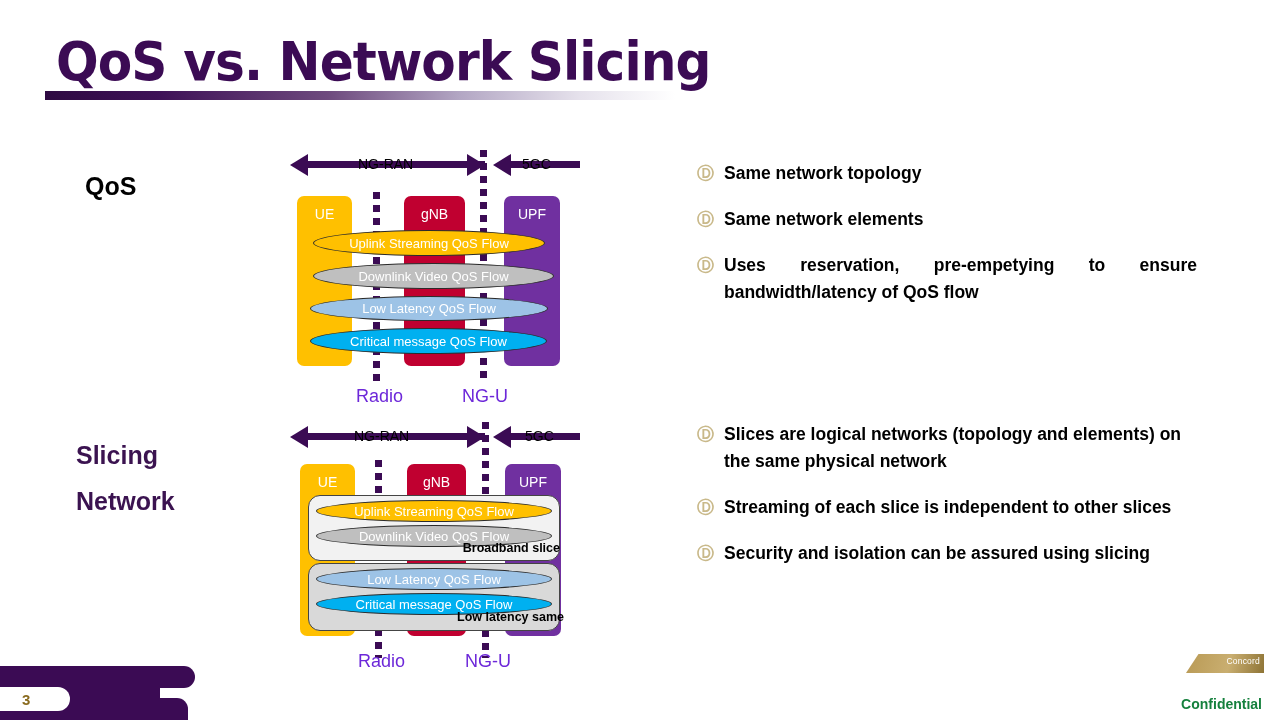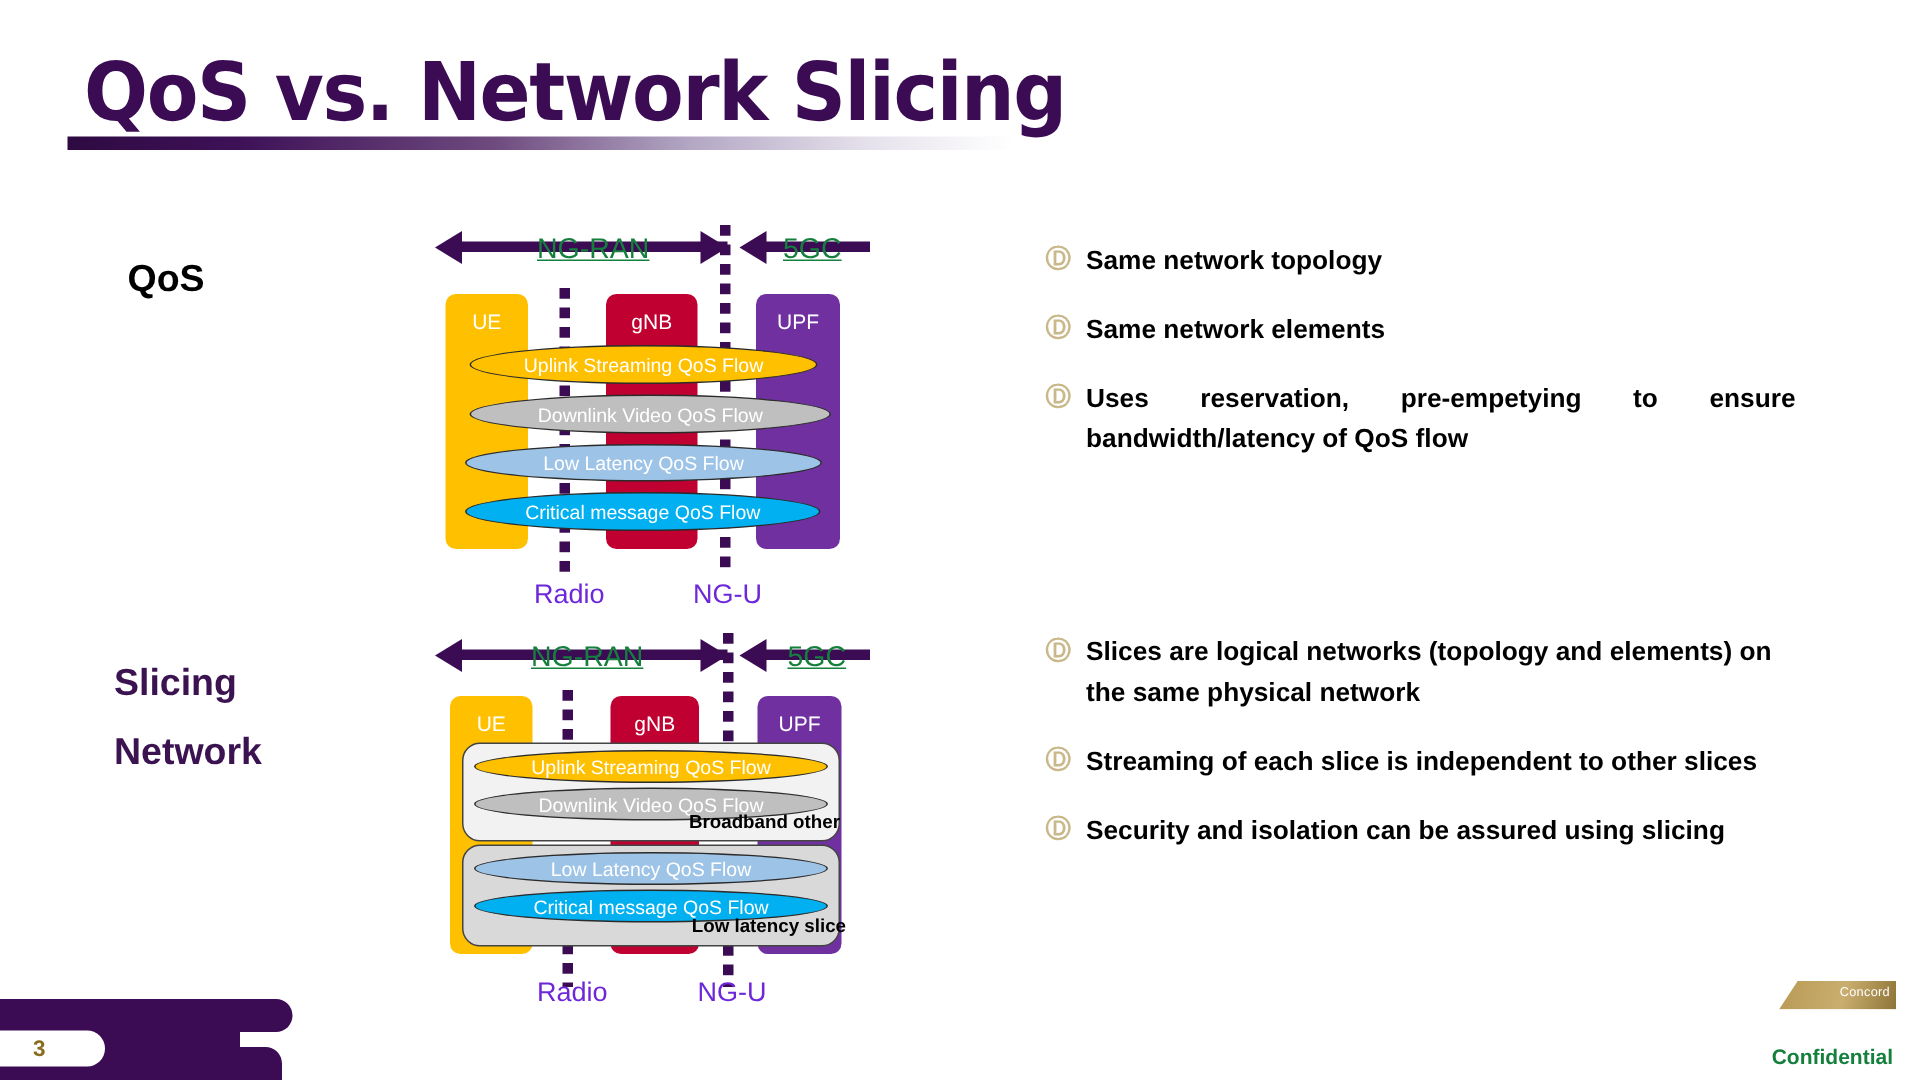--- a/index.html
+++ b/index.html
@@ -66,24 +66,23 @@
     width: 0; height: 0;
     border-top: 11px solid transparent;
     border-bottom: 11px solid transparent;
   }
   .arrow-head.left  { border-right: 18px solid #3B0B54; }
   .arrow-head.right { border-left: 18px solid #3B0B54; }
 
   .arrow-label {
     position: absolute;
     font-family: "Liberation Sans", sans-serif;
-    font-size: 19px;
-    color: #15803d;
+    font-size: 14px;
+    color: #000000;
     white-space: nowrap;
-    text-decoration: underline;
   }
 
   
   .dotline {
     position: absolute;
     width: 7px;
     background-image: linear-gradient(#3B0B54 55%, rgba(255,255,255,0) 0%);
     background-size: 7px 13px;
     background-repeat: repeat-y;
   }
@@ -303,26 +302,26 @@
   <div class="node-block" style="left:10px; top:42px; width:55px;  height:172px; background:#FFC000;">UE</div>
   <div class="node-block" style="left:117px;top:42px; width:59px;  height:172px; background:#C00030;">gNB</div>
   <div class="node-block" style="left:215px;top:42px; width:56px;  height:172px; background:#7030A0;">UPF</div>
 
   <div class="dotline" style="left:85px;  top:38px; height:198px;"></div>
   <div class="dotline" style="left:192px; top:0px;  height:236px;"></div>
 
   <div class="slice-box" style="left:18px; top:73px; width:252px; height:66px; background:#F2F2F2;"></div>
   <div class="flow-oval" style="left:26px; top:78px;  width:236px; height:22px; background:#FFC000;">Uplink Streaming QoS Flow</div>
   <div class="flow-oval" style="left:26px; top:103px; width:236px; height:22px; background:#BFBFBF;">Downlink Video QoS Flow</div>
-  <div class="slice-name" style="top:119px; right:30px;">Broadband other</div>
+  <div class="slice-name" style="top:119px; right:30px;">Broadband slice</div>
 
   <div class="slice-box" style="left:18px; top:141px; width:252px; height:68px; background:#D9D9D9;"></div>
   <div class="flow-oval" style="left:26px; top:146px; width:236px; height:22px; background:#9DC3E6;">Low Latency QoS Flow</div>
   <div class="flow-oval" style="left:26px; top:171px; width:236px; height:22px; background:#00B0F0;">Critical message QoS Flow</div>
-  <div class="slice-name" style="top:188px; right:26px;">Low latency slice</div>
+  <div class="slice-name" style="top:188px; right:26px;">Low latency same</div>
 
   <div class="iface-label" style="left:68px;  top:229px;">Radio</div>
   <div class="iface-label" style="left:175px; top:229px;">NG-U</div>
 </div>
 
 <div class="bullet-group" id="bullets-qos">
   <div class="bullet-item">
     <span class="bullet-marker">Ⓓ</span>
     <span class="bullet-text">Same network topology</span>
   </div>

